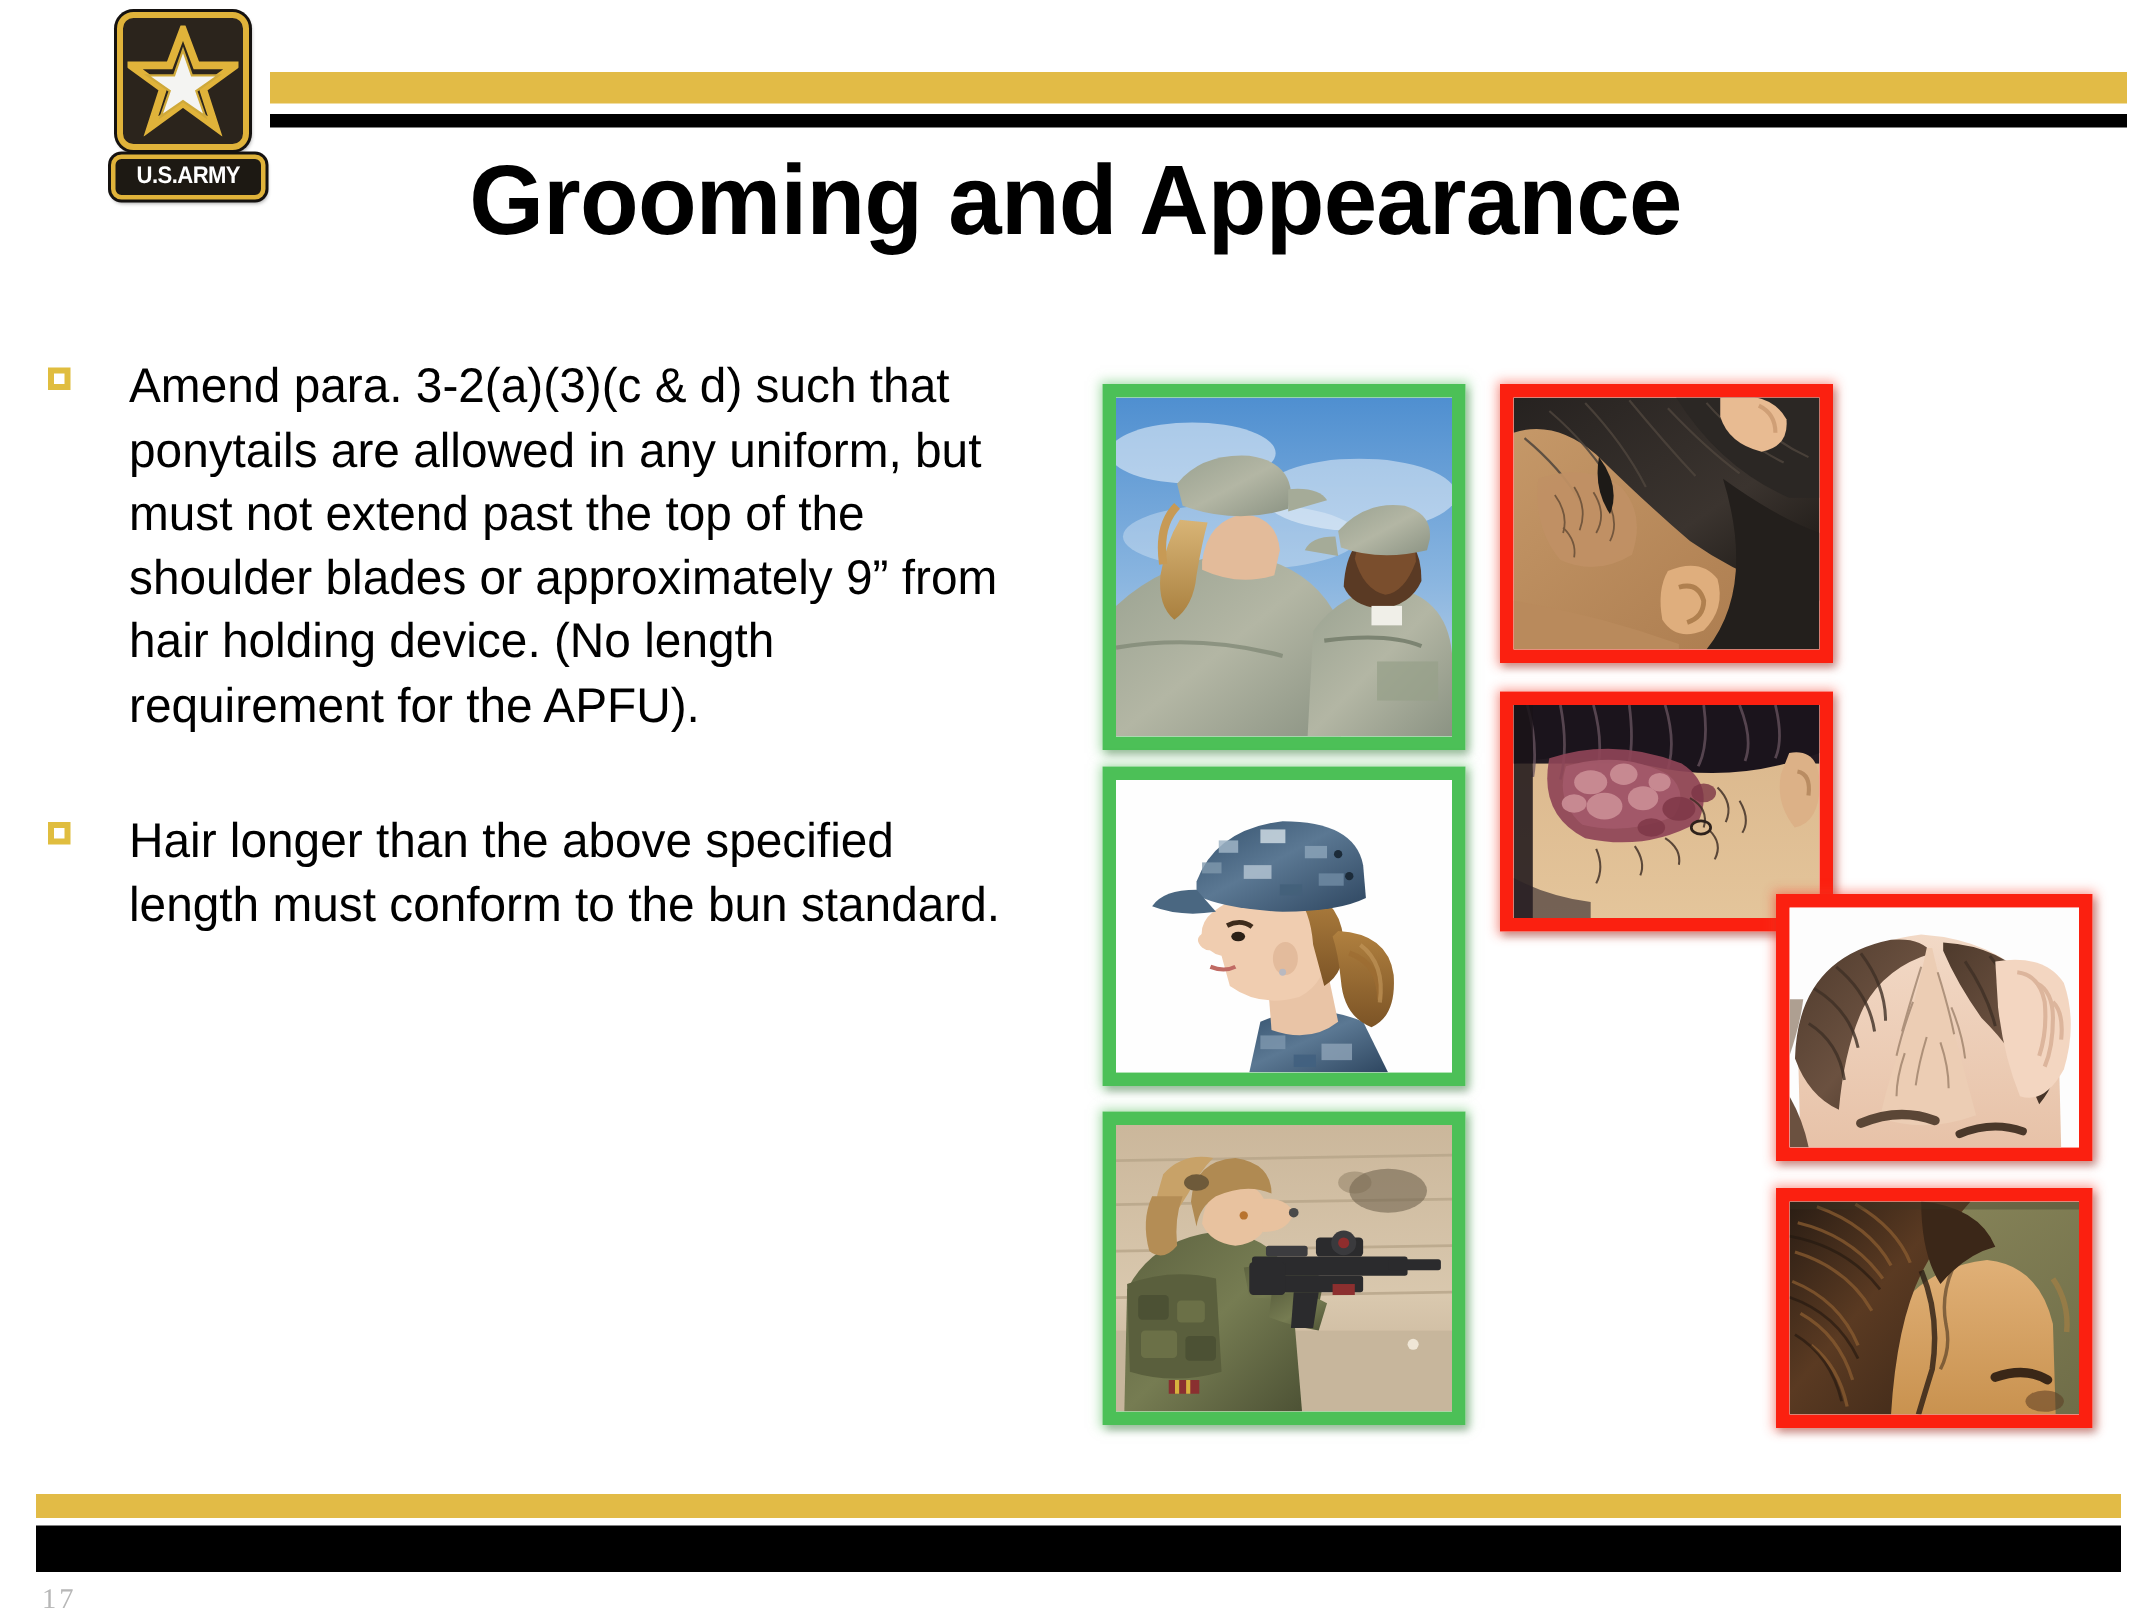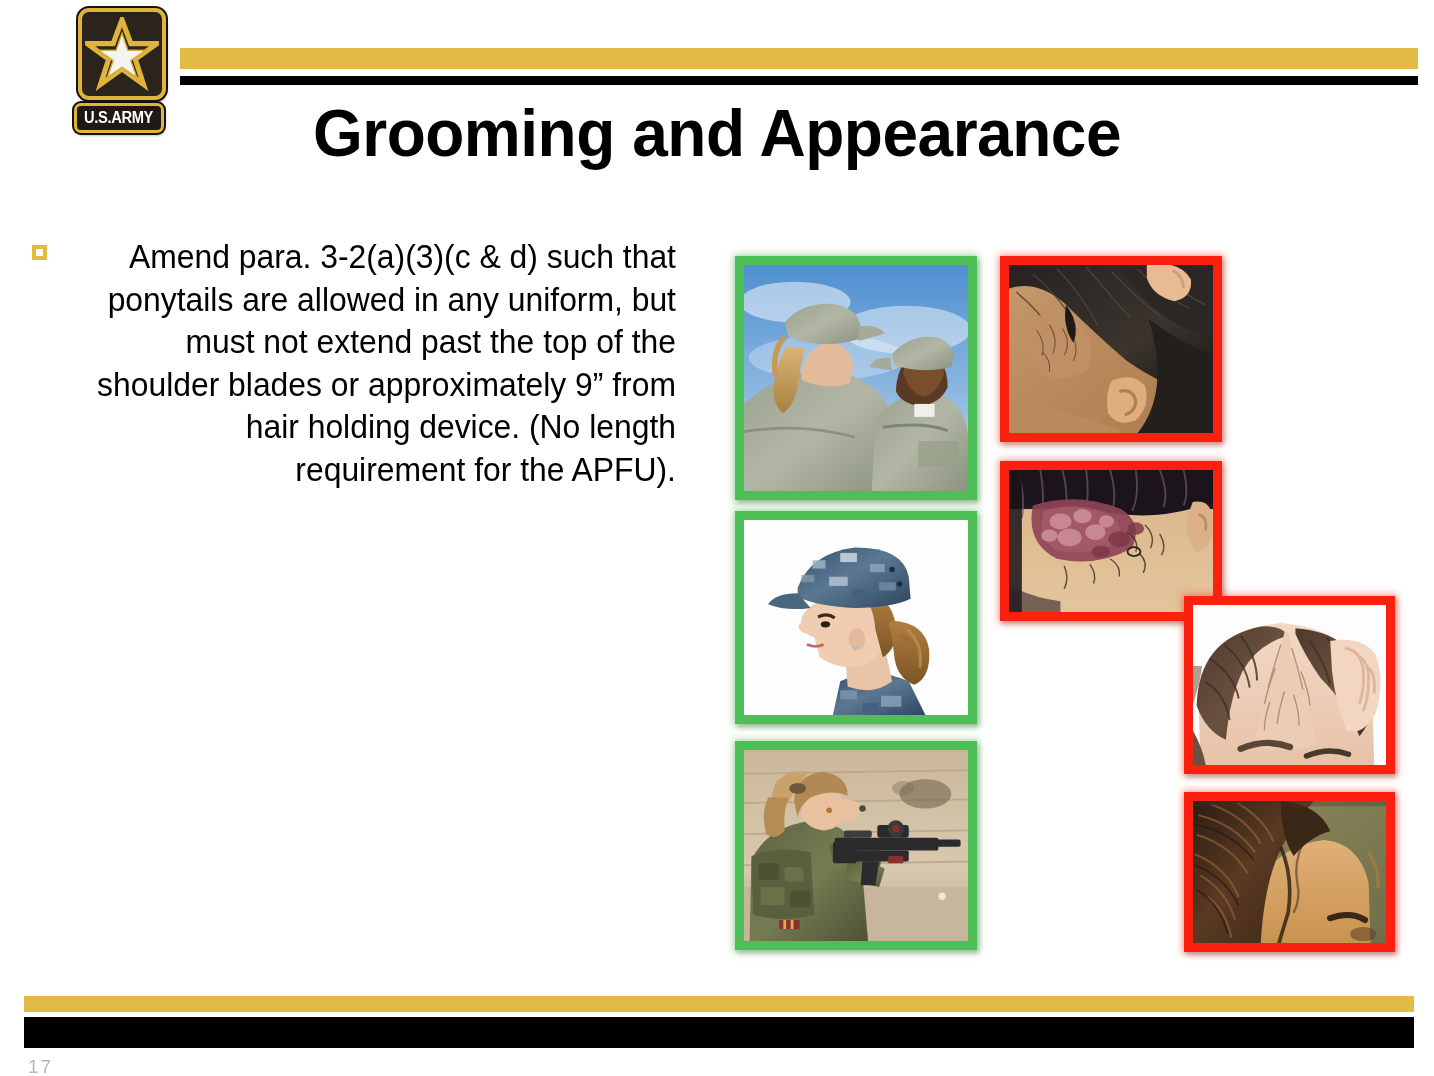--- a/index.html
+++ b/index.html
@@ -44,21 +44,21 @@
   }
   .logo-star-svg {
     position: absolute;
     left: 50%;
     top: 50%;
     transform: translate(-50%,-50%);
   }
   .logo-wordbox {
     position: absolute;
     left: 0; top: 95px;
-    width: 90px;
+    width: 103px;
     height: 30px;
     background: #1d1913;
     border: 3px solid #e0b33a;
     border-radius: 7px;
     box-shadow: 0 0 0 2px #151210, 1px 2px 3px rgba(0,0,0,.45);
     box-sizing: border-box;
     display: flex;
     align-items: center;
     justify-content: center;
   }
@@ -109,21 +109,20 @@
   #bullet-list {
     position: absolute;
     left: 28px;
     top: 236px;
     width: 660px;
   }
   .bullet-item {
     position: relative;
     padding-left: 58px;
     margin-bottom: 42px;
-    text-align: right;
   }
   .bullet-marker {
     position: absolute;
     left: 4px;
     top: 9px;
     width: 15px;
     height: 15px;
     border: 4px solid #e0bd3f;
     box-sizing: border-box;
     background: #ffffff;
@@ -174,21 +173,21 @@
     left: 24px;
     top: 1017px;
     width: 1390px;
     height: 31px;
     background: #000000;
   }
   #page-number {
     position: absolute;
     left: 28px;
     top: 1057px;
-    font-family: Liberation Sans, sans-serif;
+    font-family: Liberation Serif, serif;
     font-size: 19px;
     letter-spacing: 2px;
     color: #b7b7b7;
     line-height: 1;
   }
 </style>
 </head>
 <body>
 
 <div id="slide-header">
@@ -211,20 +210,24 @@
   <div id="page-title">Grooming and Appearance</div>
 </div>
 
 <div id="bullet-list">
 
   <div class="bullet-item">
     <span class="bullet-marker"></span>
     <div class="bullet-text">Amend para. 3-2(a)(3)(c &amp; d) such that ponytails are allowed in any uniform, but must not extend past the top of the shoulder blades or approximately 9” from hair holding device. (No length requirement for the APFU).</div>
   </div>
 
+  <div class="bullet-item" style="margin-top:48px;">
+    <span class="bullet-marker"></span>
+    <div class="bullet-text">Hair longer than the above specified length must conform to the bun standard.</div>
+  </div>
 
 </div>
 
 <div class="photo photo-good" style="left:735px; top:256px; width:242px; height:244px;">
   <svg class="photo-canvas" viewBox="0 0 242 244" preserveAspectRatio="none">
     <defs>
       <linearGradient id="skyG" x1="0" y1="0" x2="0" y2="1">
         <stop offset="0%" stop-color="#4f8fd0"></stop>
           <stop offset="55%" stop-color="#8bb6e0"></stop>
         <stop offset="100%" stop-color="#c9d9e9"></stop>

